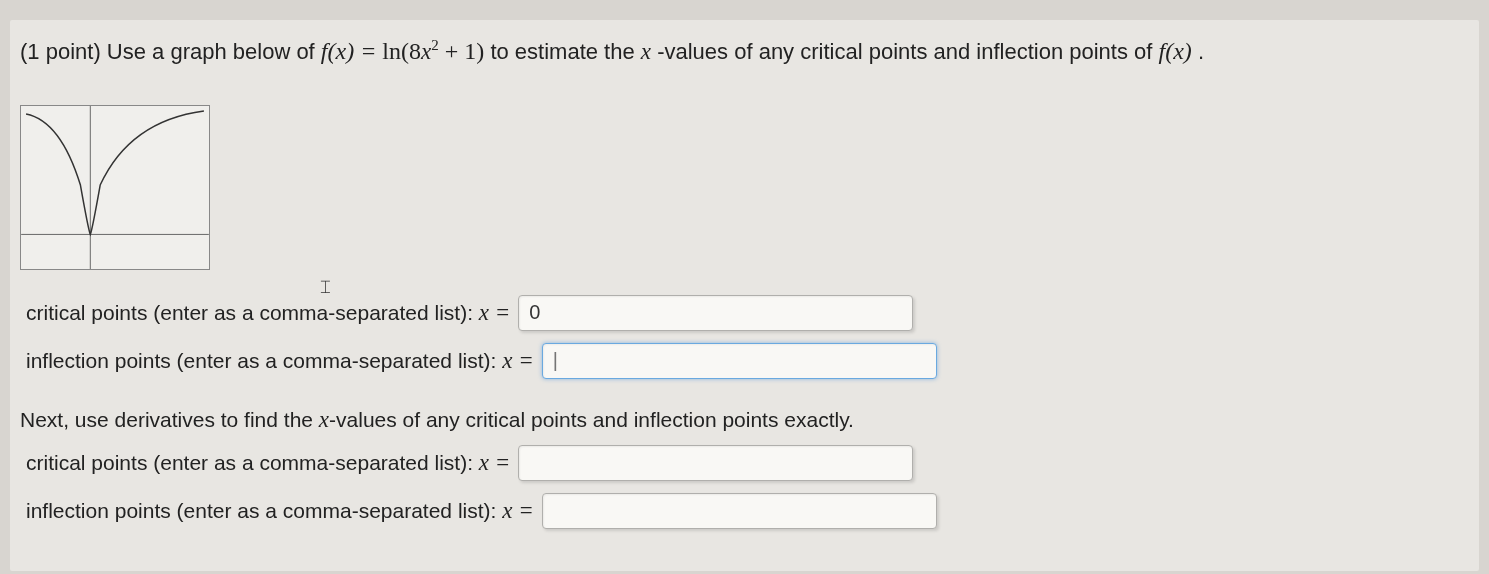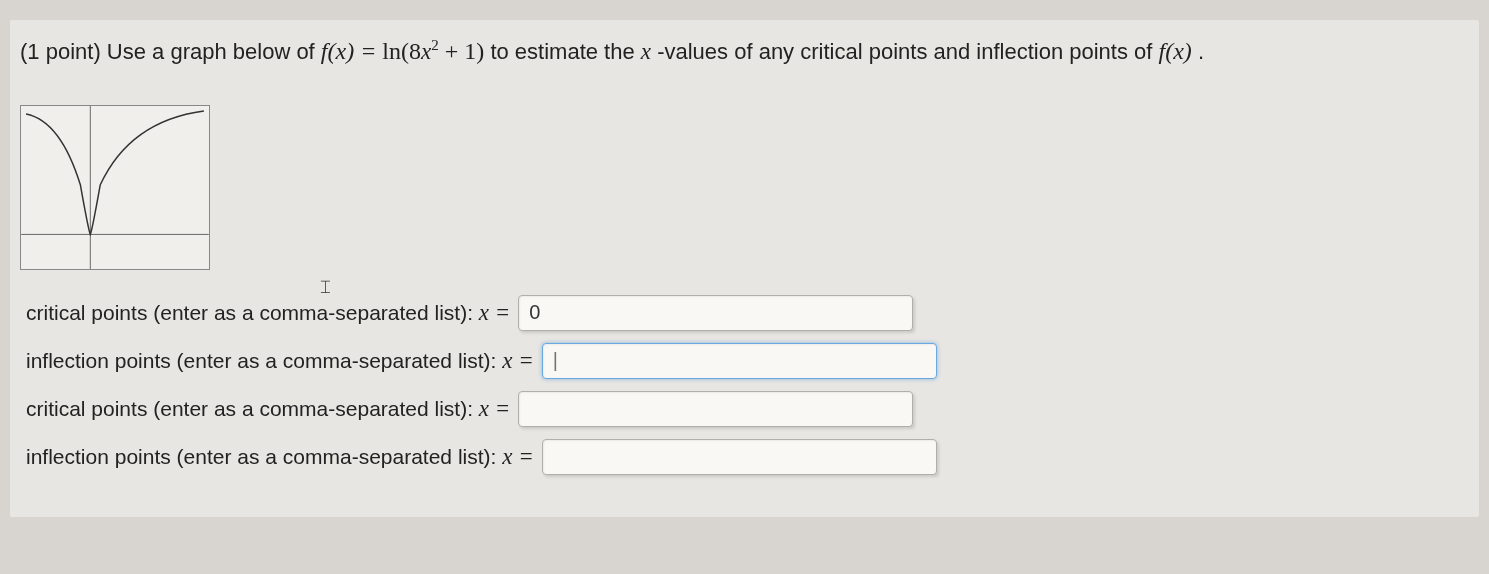--- a/index.html
+++ b/index.html
@@ -121,20 +121,23 @@
     <input type="text" value="0" style="">
   </div>
 
   <div class="input-row">
     <span class="input-label">
       <span>inflection points (enter as a comma-separated list): </span><span class="math-var">x =</span>
     </span>
     <input type="text" class="focused" placeholder="|" value="" style="">
   </div>
 
+  <div class="section-gap">
+    <span>Next, use derivatives to find the </span><span class="math-var">x</span><span>-values of any critical points and inflection points exactly.</span>
+  </div>
 
   <div class="input-row">
     <span class="input-label">
       <span>critical points (enter as a comma-separated list): </span><span class="math-var">x =</span>
     </span>
     <input type="text" value="" style="">
   </div>
 
   <div class="input-row">
     <span class="input-label">

